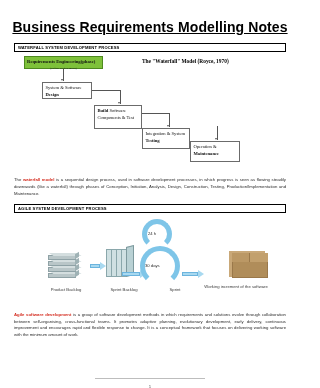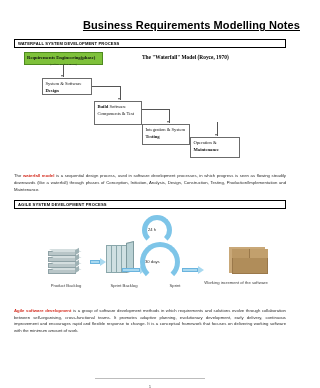--- a/index.html
+++ b/index.html
@@ -12,22 +12,22 @@
   }
   .page{
     position:relative;
     width:300px;height:388px;
     box-sizing:border-box;
     padding:0;
   }
 
   
   .doc-title{
-    text-align:right;
-    font-size:11px;
+    text-align:center;
+    font-size:14px;
     font-weight:bold;
     text-decoration:underline;
     letter-spacing:.1px;
     margin:19px 0 0 0;
     color:#000;
   }
 
   
   .section-bar{
     margin:8px 14px 0 14px;

